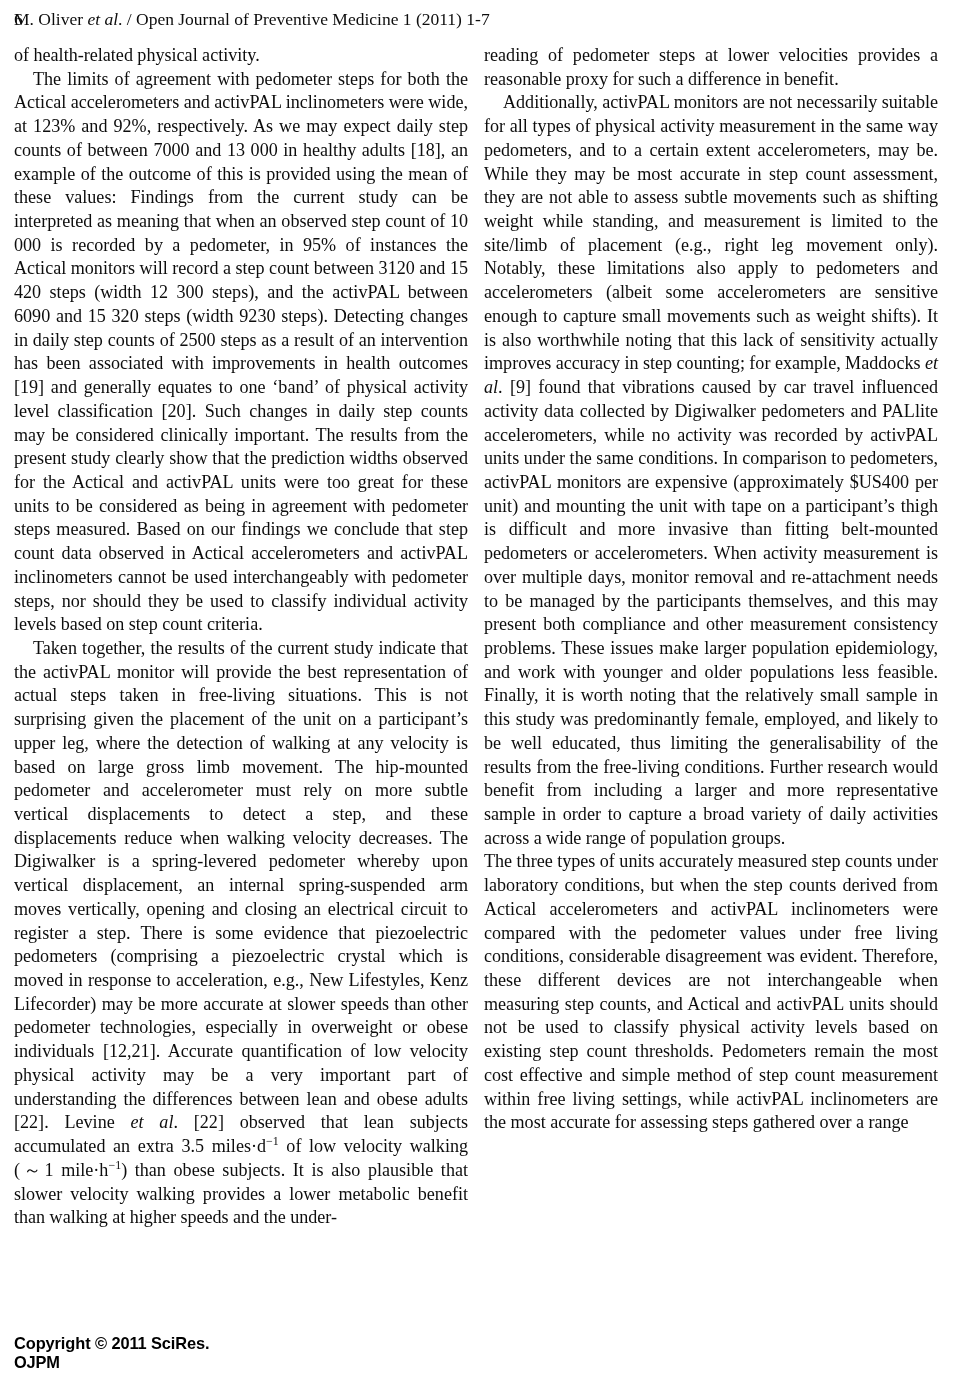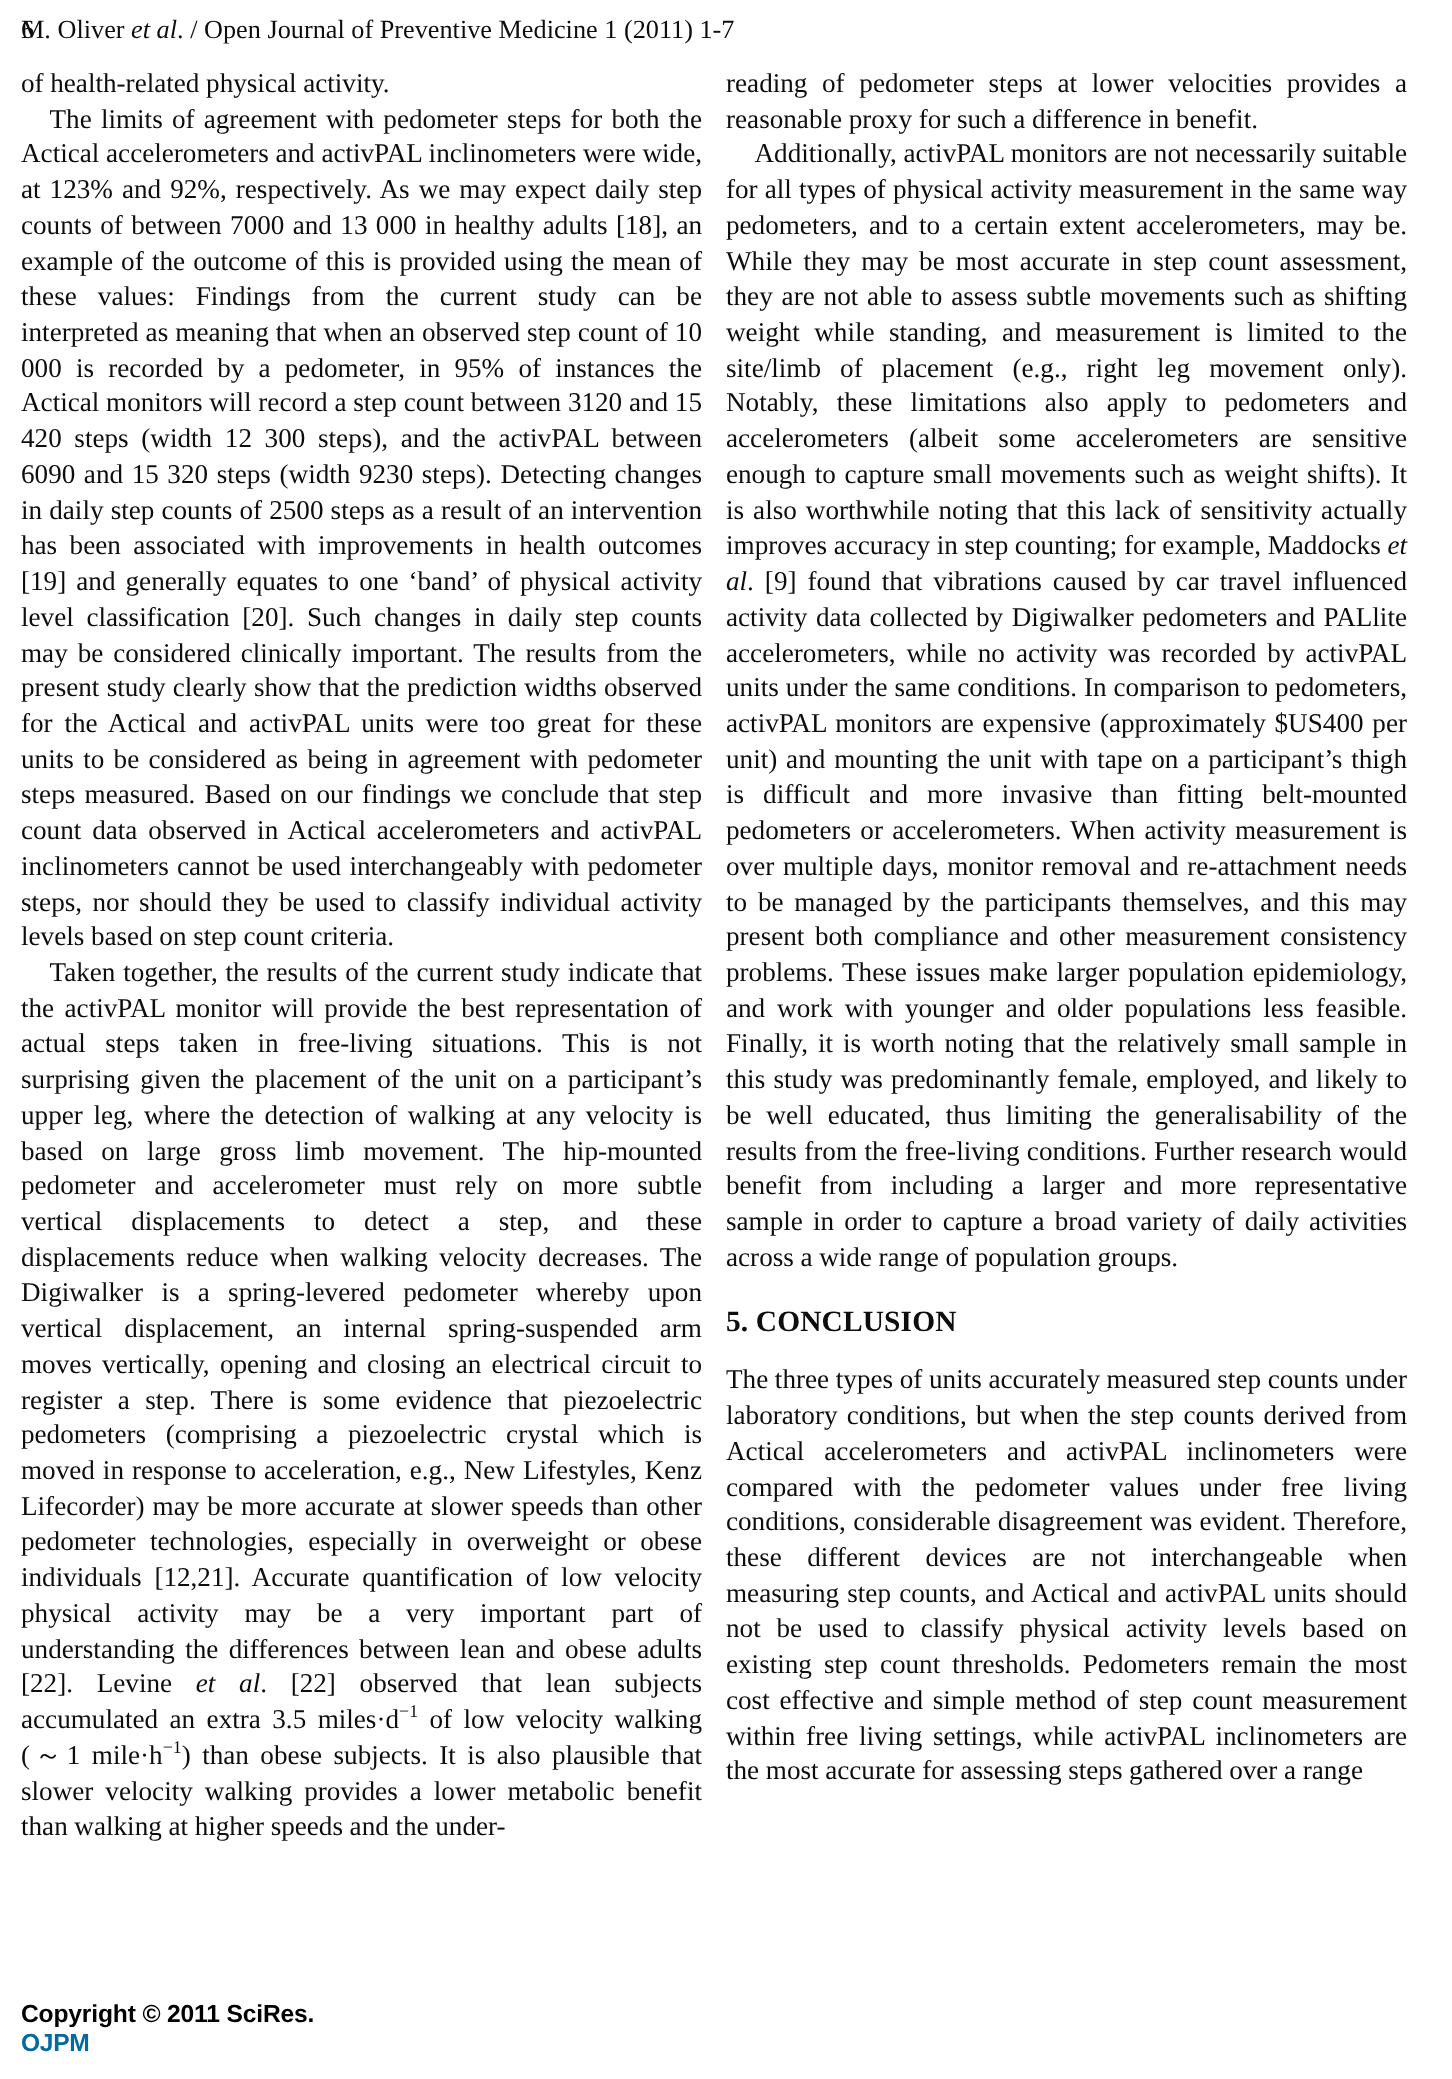--- a/index.html
+++ b/index.html
@@ -136,24 +136,23 @@
 
     <div class="col">
       <p class="body">of health-related physical activity.</p>
       <p class="body indent">The limits of agreement with pedometer steps for both the Actical accelerometers and activPAL inclinometers were wide, at 123% and 92%, respectively. As we may expect daily step counts of between 7000 and 13 000 in healthy adults [18], an example of the outcome of this is provided using the mean of these values: Findings from the current study can be interpreted as meaning that when an observed step count of 10 000 is recorded by a pedometer, in 95% of instances the Actical monitors will record a step count between 3120 and 15 420 steps (width 12 300 steps), and the activPAL between 6090 and 15 320 steps (width 9230 steps). Detecting changes in daily step counts of 2500 steps as a result of an intervention has been associated with improvements in health outcomes [19] and generally equates to one ‘band’ of physical activity level classification [20]. Such changes in daily step counts may be considered clinically important. The results from the present study clearly show that the prediction widths observed for the Actical and activPAL units were too great for these units to be considered as being in agreement with pedometer steps measured. Based on our findings we conclude that step count data observed in Actical accelerometers and activPAL inclinometers cannot be used interchangeably with pedometer steps, nor should they be used to classify individual activity levels based on step count criteria.</p>
       <p class="body indent"><span>Taken together, the results of the current study indicate that the activPAL monitor will provide the best representation of actual steps taken in free-living situations. This is not surprising given the placement of the unit on a participant’s upper leg, where the detection of walking at any velocity is based on large gross limb movement. The hip-mounted pedometer and accelerometer must rely on more subtle vertical displacements to detect a step, and these displacements reduce when walking velocity decreases. The Digiwalker is a spring-levered pedometer whereby upon vertical displacement, an internal spring-suspended arm moves vertically, opening and closing an electrical circuit to register a step. There is some evidence that piezoelectric pedometers (comprising a piezoelectric crystal which is moved in response to acceleration, e.g., New Lifestyles, Kenz Lifecorder) may be more accurate at slower speeds than other pedometer technologies, especially in overweight or obese individuals [12,21]. Accurate quantification of low velocity physical activity may be a very important part of understanding the differences between lean and obese adults [22]. Levine </span><i>et al</i><span>. [22] observed that lean subjects accumulated an extra 3.5 miles·d</span><sup>−1</sup><span> of low velocity walking (～1 mile·h</span><sup>−1</sup><span>) than obese subjects. It is also plausible that slower velocity walking provides a lower metabolic benefit than walking at higher speeds and the under-</span></p>
     </div>
 
     <div class="col">
       <p class="body">reading of pedometer steps at lower velocities provides a reasonable proxy for such a difference in benefit.</p>
       <p class="body indent"><span>Additionally, activPAL monitors are not necessarily suitable for all types of physical activity measurement in the same way pedometers, and to a certain extent accelerometers, may be. While they may be most accurate in step count assessment, they are not able to assess subtle movements such as shifting weight while standing, and measurement is limited to the site/limb of placement (e.g., right leg movement only). Notably, these limitations also apply to pedometers and accelerometers (albeit some accelerometers are sensitive enough to capture small movements such as weight shifts). It is also worthwhile noting that this lack of sensitivity actually improves accuracy in step counting; for example, Maddocks </span><i>et al</i><span>. [9] found that vibrations caused by car travel influenced activity data collected by Digiwalker pedometers and PALlite accelerometers, while no activity was recorded by activPAL units under the same conditions. In comparison to pedometers, activPAL monitors are expensive (approximately $US400 per unit) and mounting the unit with tape on a participant’s thigh is difficult and more invasive than fitting belt-mounted pedometers or accelerometers. When activity measurement is over multiple days, monitor removal and re-attachment needs to be managed by the participants themselves, and this may present both compliance and other measurement consistency problems. These issues make larger population epidemiology, and work with younger and older populations less feasible. Finally, it is worth noting that the relatively small sample in this study was predominantly female, employed, and likely to be well educated, thus limiting the generalisability of the results from the free-living conditions. Further research would benefit from including a larger and more representative sample in order to capture a broad variety of daily activities across a wide range of population groups.</span></p>
-      <h2 class="section">5. CONCLUSION</h2>
       <p class="body">The three types of units accurately measured step counts under laboratory conditions, but when the step counts derived from Actical accelerometers and activPAL inclinometers were compared with the pedometer values under free living conditions, considerable disagreement was evident. Therefore, these different devices are not interchangeable when measuring step counts, and Actical and activPAL units should not be used to classify physical activity levels based on existing step count thresholds. Pedometers remain the most cost effective and simple method of step count measurement within free living settings, while activPAL inclinometers are the most accurate for assessing steps gathered over a range</p>
     </div>
 
   </div>
 
   <div class="footer">
     <span class="copyright">Copyright © 2011 SciRes.</span>
-    <span class="journal-mark" style="color: #0369a1;">OJPM</span>
+    <span class="journal-mark" style="color: #000000;">OJPM</span>
   </div>
 
 </div>
 
 </body></html>

